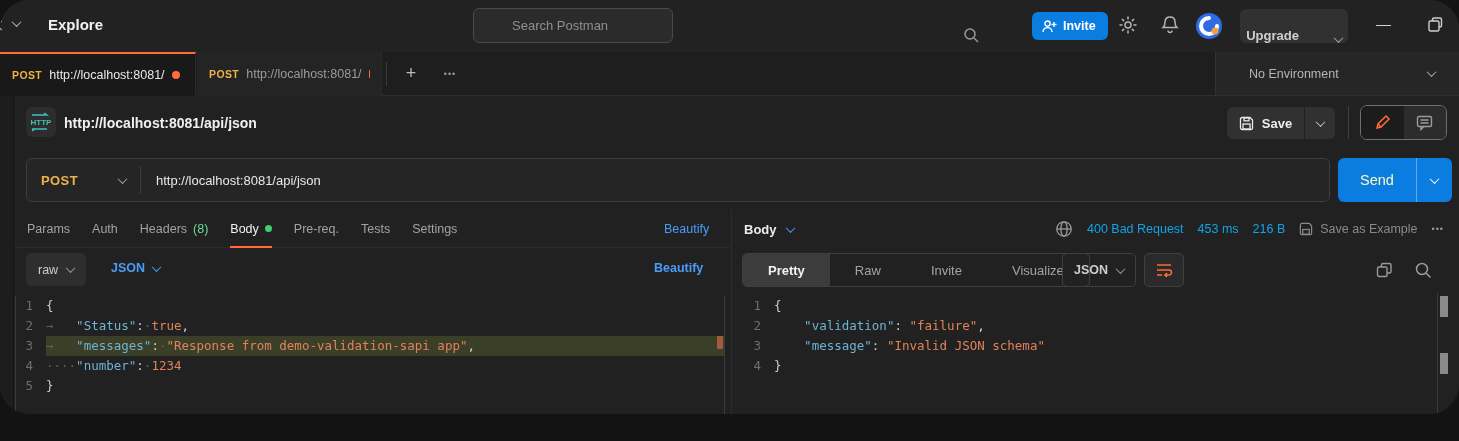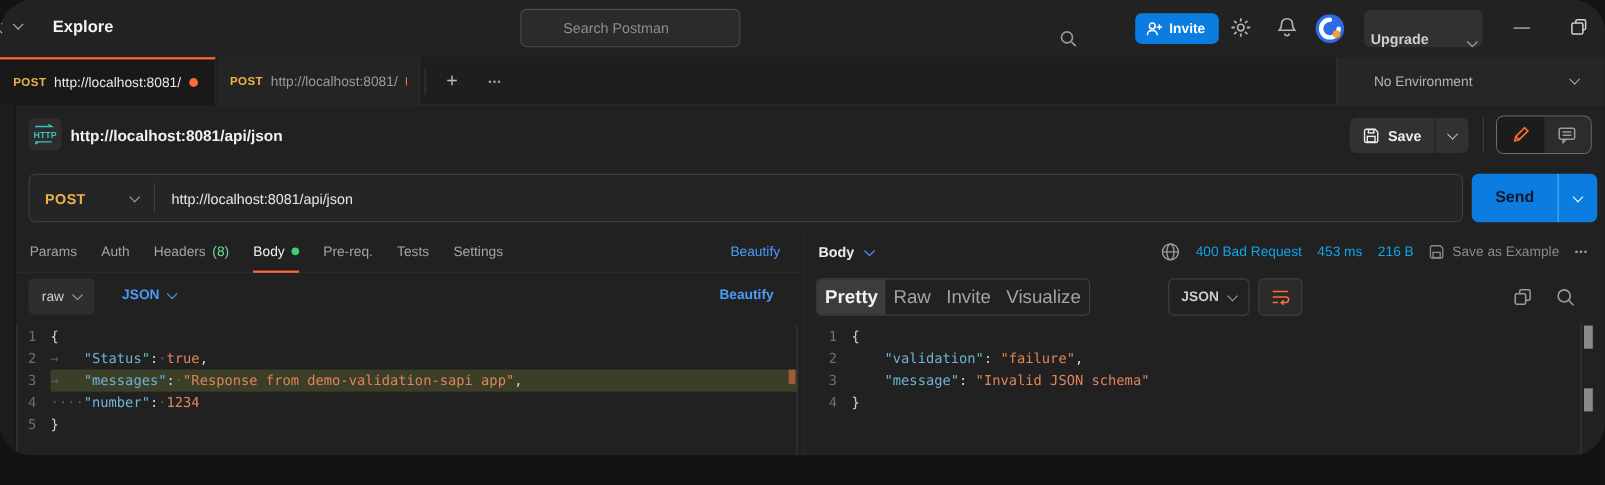--- a/index.html
+++ b/index.html
@@ -48,21 +48,21 @@
   .edit-cell.sel { background: #1c1c1c; }
   .edit-cell.plain { background: #2c2c2c; }
 
   
   .url-bar { position: absolute; left: 26px; top: 158px; width: 1304px; height: 44px; background: #252525; border: 1px solid #3e3e3e; border-radius: 6px; display: flex; align-items: center; }
   .url-method { width: 92px; padding-left: 14px; font-size: 13px; font-weight: 700; letter-spacing: .4px; color: #edb347; cursor: pointer; }
   .url-mchev { color: #a0a0a0; margin-right: 14px; cursor: pointer; }
   .url-div { height: 28px; border-left: 1px solid #3c3c3c; margin-right: 15px; }
   .url-text { font-size: 13px; color: #e8e8e8; }
   .send-btn { position: absolute; left: 1338px; top: 158px; width: 114px; height: 44px; background: #0b7de0; border: none; border-radius: 6px; display: flex; cursor: pointer; }
-  .send-main { width: 78px; color: #0f172a; font-size: 14.5px; font-weight: 700; display: flex; align-items: center; justify-content: center; }
+  .send-main { width: 78px; color: #fef9c3; font-size: 14.5px; font-weight: 400; display: flex; align-items: center; justify-content: center; }
   .send-sep { border-left: 1px solid rgba(255,255,255,.35); height: 44px; }
   .send-caret { flex: 1; display: flex; align-items: center; justify-content: center; color: #fff; }
 
   
   .req-tabs { position: absolute; left: 14px; top: 210px; width: 716px; height: 38px; border-bottom: 1px solid #2b2b2b; display: flex; align-items: center; gap: 22px; padding-left: 13px; }
   .ptab { font-size: 12.5px; color: #a3a3a3; cursor: pointer; position: relative; height: 38px; display: flex; align-items: center; gap: 6px; }
   .ptab .cnt { color: #6bdd9a; }
   .ptab.active { color: #f2f2f2; }
   .ptab.active::after { content: ""; position: absolute; left: 0; right: 0; bottom: 0; border-bottom: 2px solid #ff6c37; }
   .gdot { width: 7px; height: 7px; border-radius: 50%; background: #3ecf6f; }
@@ -75,21 +75,21 @@
   .resp-meta .g { color: #0ea5e9; font-size: 12.5px; }
   .saveex { display: flex; align-items: center; gap: 7px; color: #8a8a8a; font-size: 12.5px; cursor: pointer; }
   .resp-more { color: #9a9a9a; font-size: 9px; letter-spacing: 1px; cursor: pointer; }
 
   
   .raw-btn { position: absolute; left: 26px; top: 253px; height: 33px; padding: 0 12px; background: #2e2e2e; border: none; border-radius: 5px; color: #cdcdcd; font-size: 12.5px; display: flex; align-items: center; gap: 9px; cursor: pointer; }
   .lang-sel { position: absolute; left: 111px; top: 261px; color: #4a9cf8; font-size: 12.5px; font-weight: 700; display: flex; align-items: center; gap: 8px; cursor: pointer; }
   .beautify { position: absolute; left: 654px; top: 261px; color: #4a9cf8; font-size: 12.5px; font-weight: 600; cursor: pointer; }
 
   .seg { position: absolute; left: 742px; top: 253px; height: 34px; border: 1px solid #404040; border-radius: 5px; display: flex; overflow: hidden; }
-  .seg .s { padding: 0 7px; display: flex; align-items: center; font-size: 17px; color: #a3a3a3; cursor: pointer; }
+  .seg .s { padding: 0 25px; display: flex; align-items: center; font-size: 13px; color: #a3a3a3; cursor: pointer; }
   .seg .s.sel { background: #3c3c3c; color: #f2f2f2; font-weight: 600; }
   .rlang { position: absolute; left: 1062px; top: 253px; width: 74px; height: 34px; border: 1px solid #404040; border-radius: 5px; display: flex; align-items: center; justify-content: center; gap: 9px; color: #cdcdcd; font-size: 12.5px; font-weight: 600; cursor: pointer; }
   .wrapbox { position: absolute; left: 1144px; top: 253px; width: 40px; height: 34px; border: 1px solid #404040; border-radius: 5px; background: #2a2a2a; display: flex; align-items: center; justify-content: center; cursor: pointer; }
   .copy-ic { position: absolute; left: 1376px; top: 262px; cursor: pointer; }
   .find-ic { position: absolute; left: 1414px; top: 261px; cursor: pointer; }
 
   
   .code { font-family: "DejaVu Sans Mono", monospace; font-size: 12.5px; }
   .editor-left { position: absolute; left: 15px; top: 296px; width: 710px; height: 139px; border-left: 1px solid #3a3a3a; }
   .editor-right { position: absolute; left: 744px; top: 296px; width: 690px; height: 145px; }

